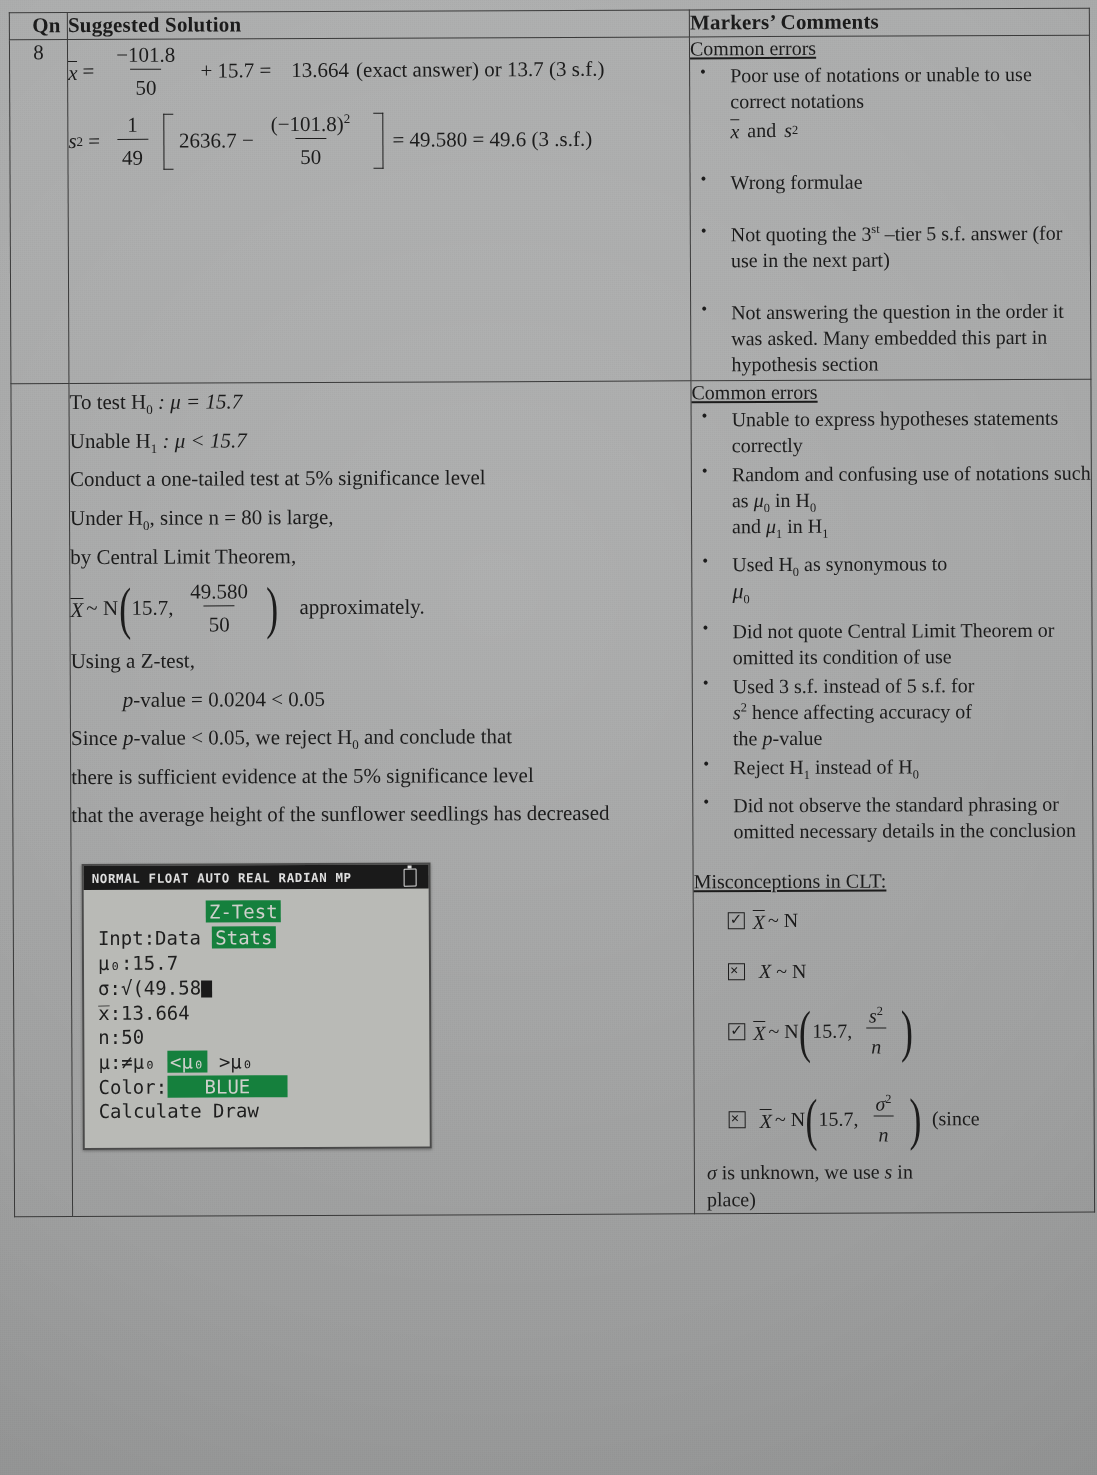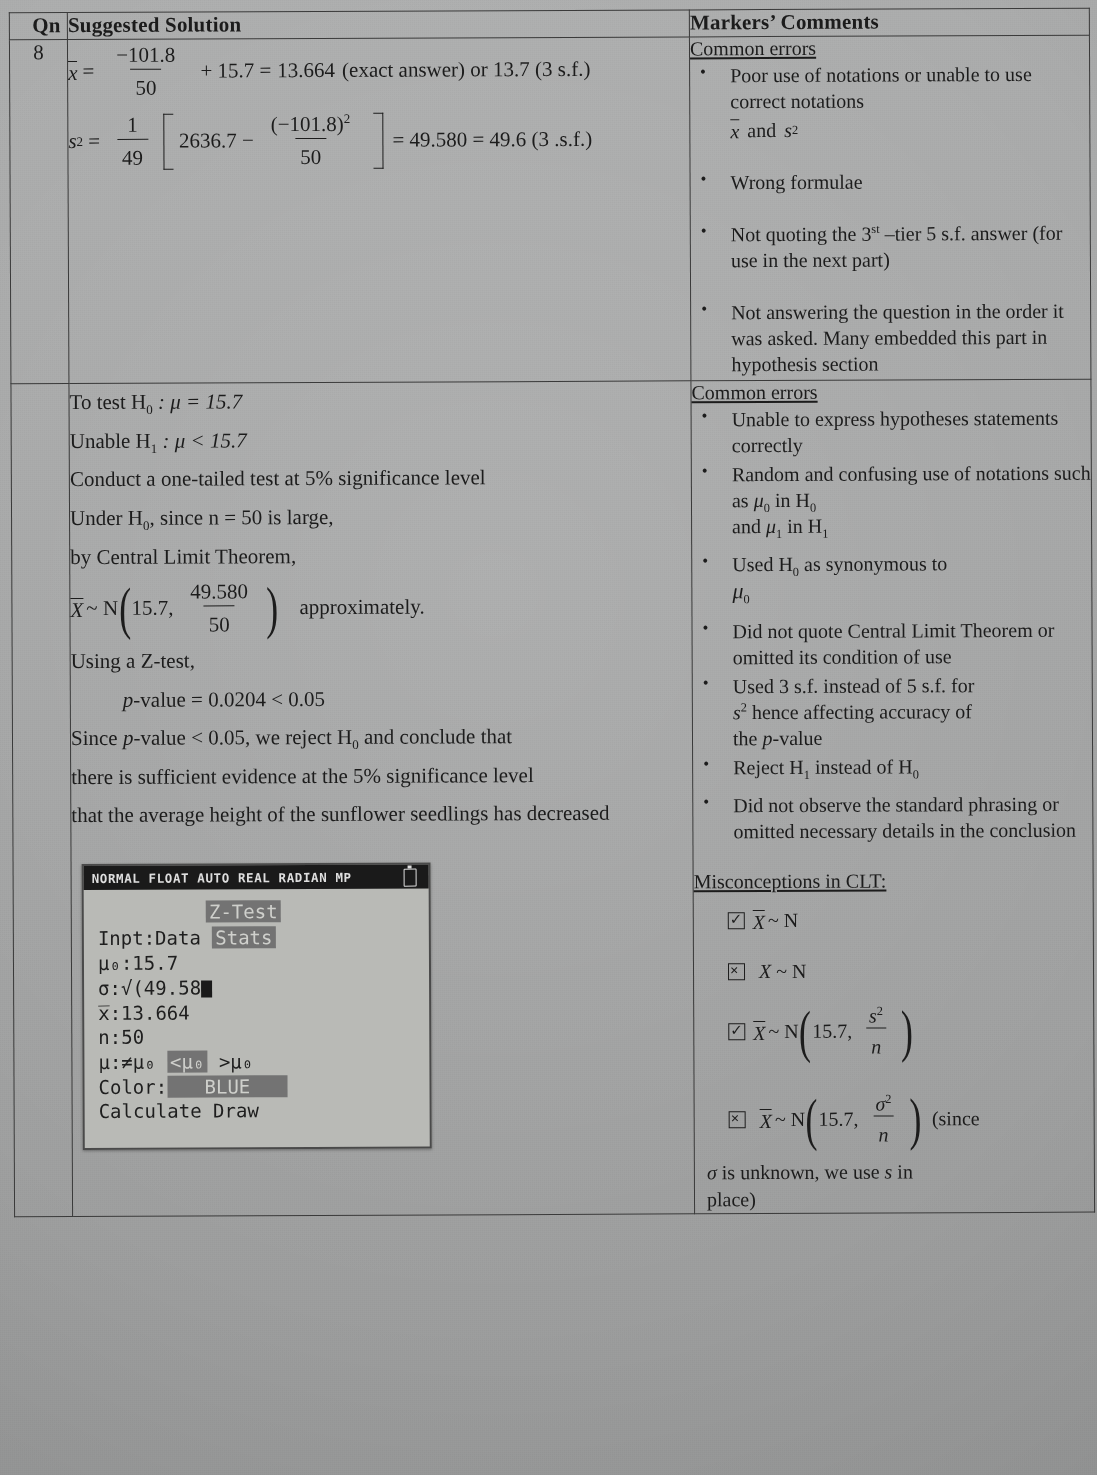--- a/index.html
+++ b/index.html
@@ -209,21 +209,21 @@
   }
   .calc-body {
     font-family: "DejaVu Sans Mono", "Liberation Mono", monospace;
     font-size: 19px;
     line-height: 1.30;
     color: #1e1e1e;
     padding: 10px 6px 0 14px;
   }
   .calc-title { text-align: center; margin: 0 0 2px 0; padding-right: 34px; }
   .inv {
-    background: #737373;
+    background: #15803d;
     color: #cfd0cc;
     padding: 0 3px;
   }
   .cursor {
     display: inline-block;
     width: 11px; height: 17px;
     background: #1a1a1a;
     vertical-align: -3px;
   }
   .crow { white-space: pre; }
@@ -257,21 +257,21 @@
 
         <div class="mline" style="margin-top:4px;">
           <span class="mrow">
             <span class="it ovl">x</span>
             <span style="margin:0 5px">=</span>
             <span class="frac">
               <span class="num">−101.8</span>
               <span class="den">50</span>
             </span>
             <span style="margin-left:8px">+ 15.7 =</span>
-            <span style="margin-left:6px">13.664</span>
+            <span style="margin-left:20px">13.664</span>
             <span style="margin-left:7px">(exact answer) or 13.7 (3 s.f.)</span>
           </span>
         </div>
 
         <div class="mline" style="margin-top:14px;">
           <span class="mrow">
             <span class="it">s</span>
                 <sup class="sm">2</sup>
             <span style="margin:0 5px">=</span>
             <span class="frac">
@@ -313,21 +313,21 @@
       </td>
     </tr>
 
     <tr>
       <td></td>
 
       <td class="sol">
         <div class="pline"><span>To test H</span><sub class="sm">0</sub><span class="it"> : μ = 15.7</span></div>
         <div class="pline"><span>Unable H</span><sub class="sm">1</sub><span class="it"> : μ &lt; 15.7</span></div>
         <div class="pline">Conduct a one-tailed test at 5% significance level</div>
-        <div class="pline"><span>Under H</span><sub class="sm">0</sub><span>, since n = 50 is large,</span></div>
+        <div class="pline"><span>Under H</span><sub class="sm">0</sub><span>, since n = 80 is large,</span></div>
         <div class="pline">by Central Limit Theorem,</div>
 
         <div class="mline center" style="margin:6px 0 6px 0;">
           <span class="mrow">
             <span class="it ovl">X</span>
             <span style="margin-left:3px">~ N</span>
             <span class="bigbr">(</span>
             <span class="mrow">
               <span>15.7,</span>
               <span class="frac">

